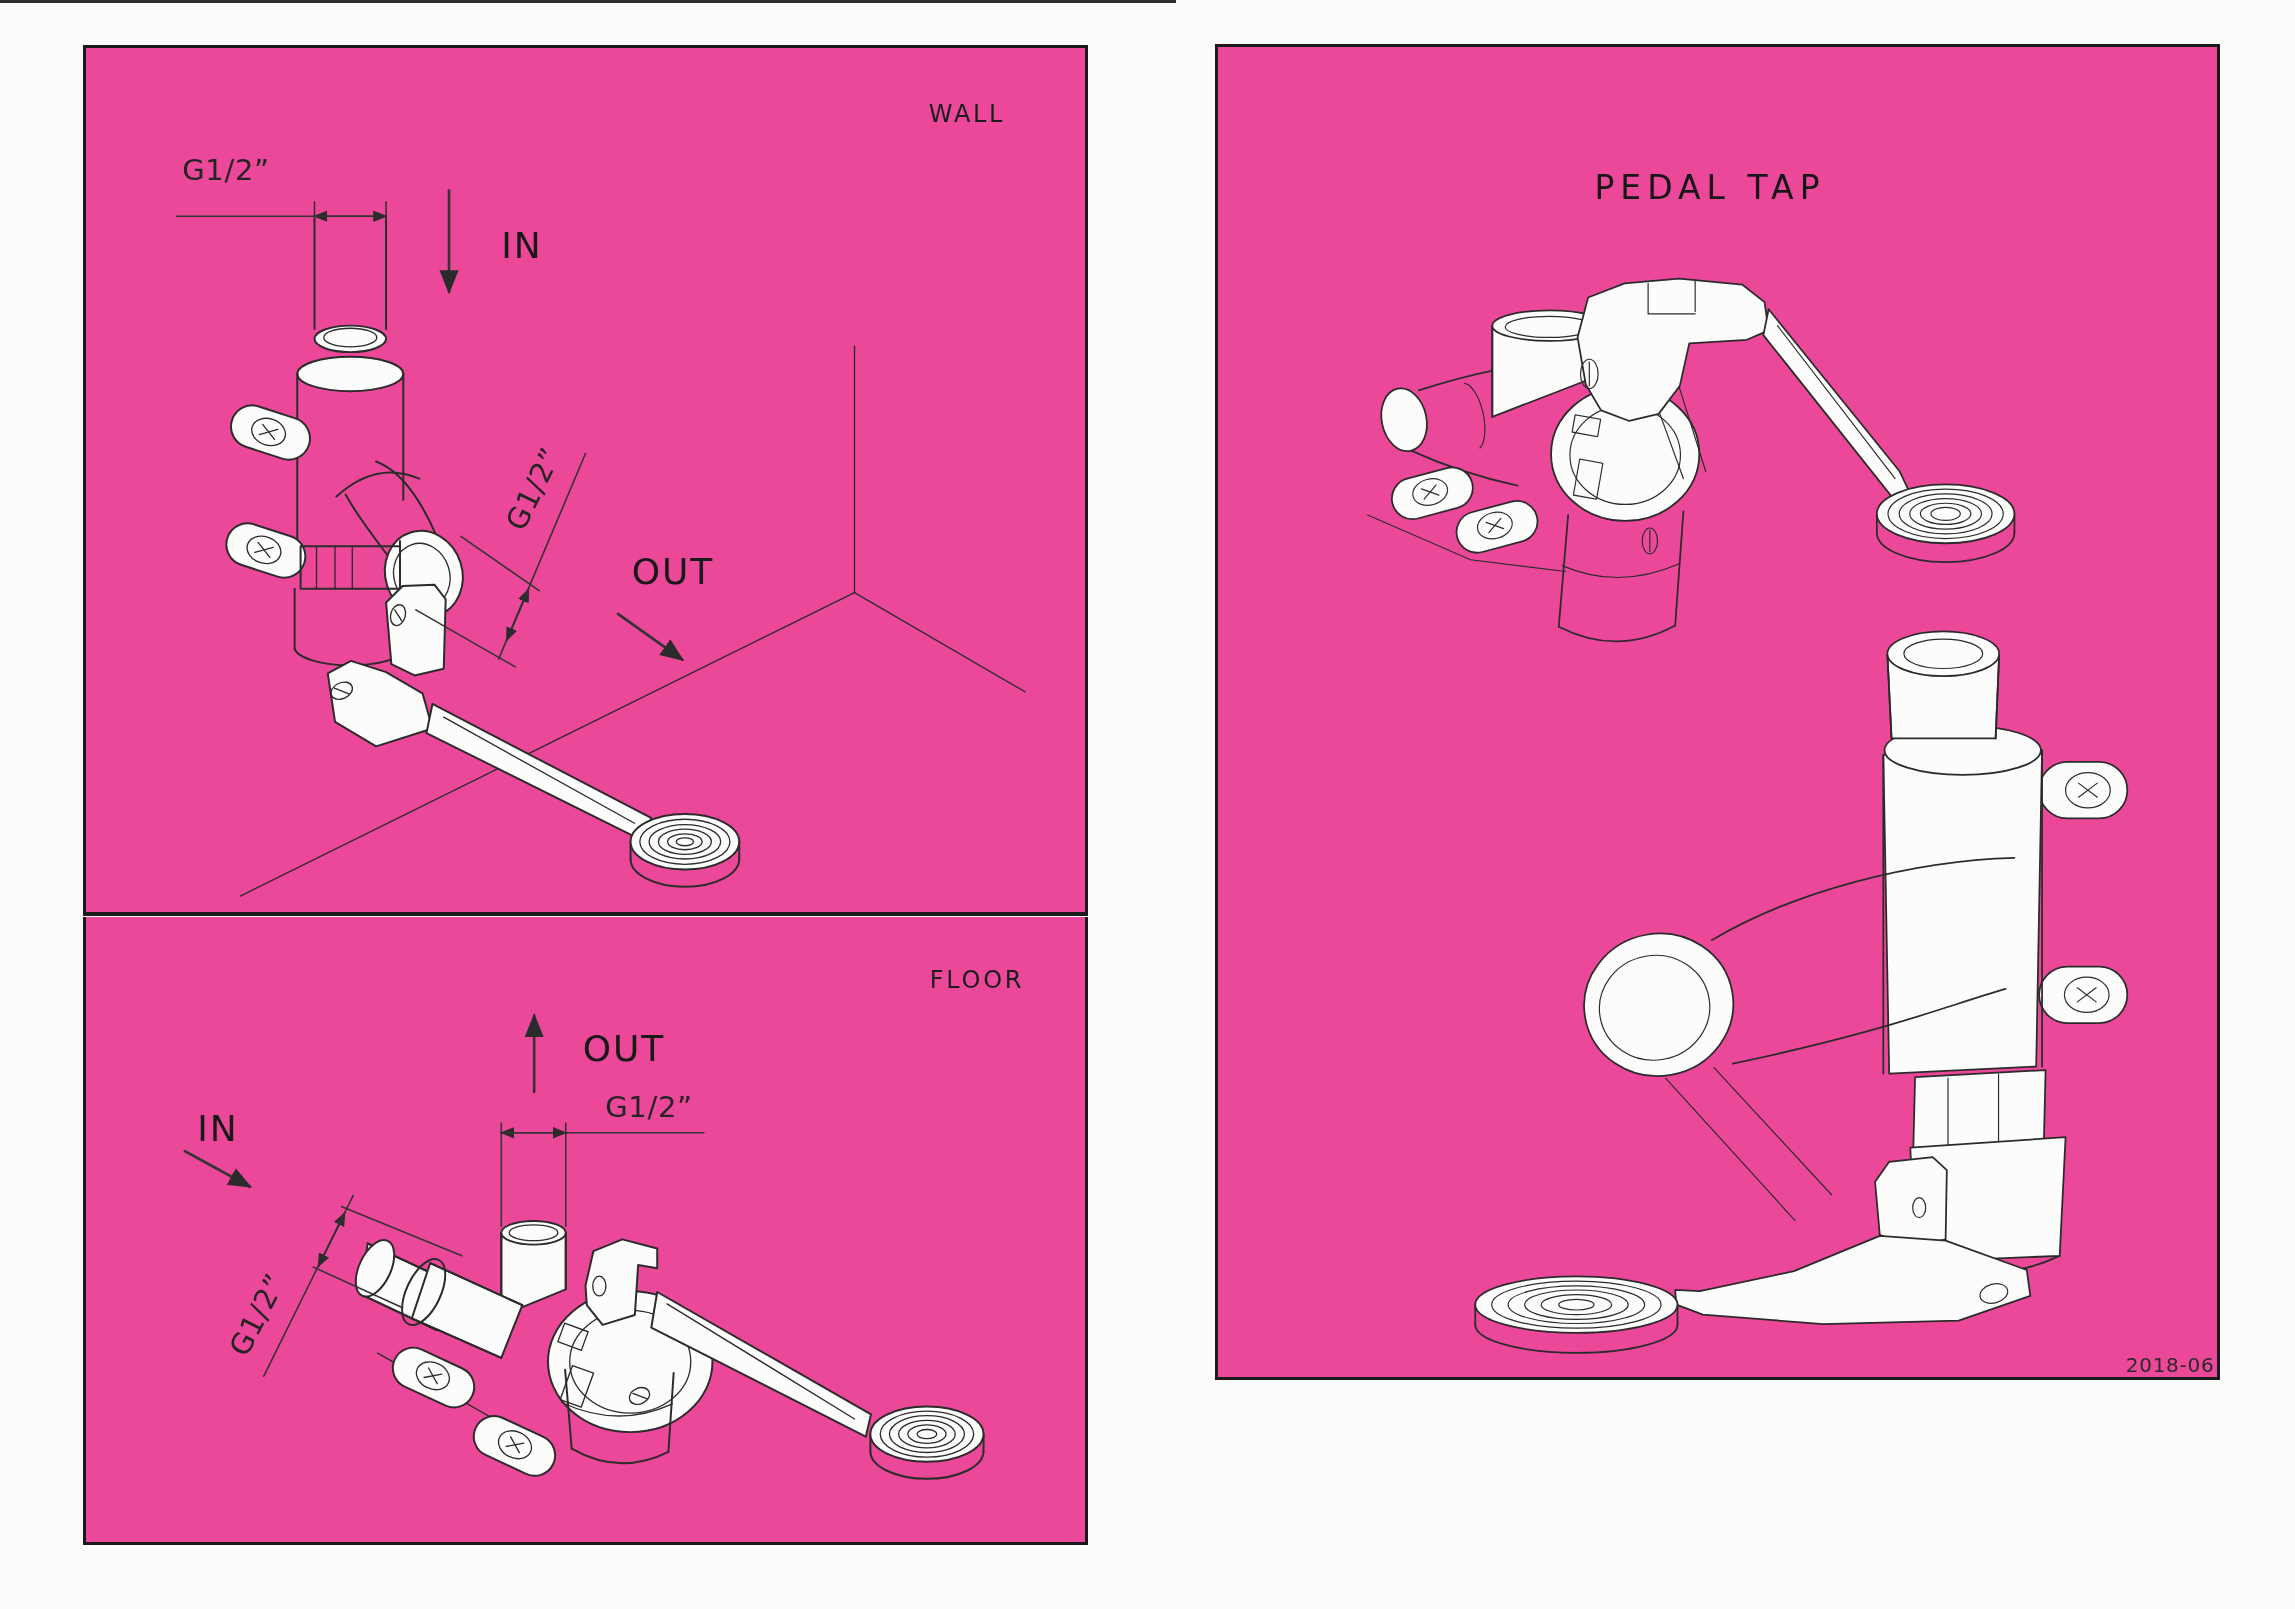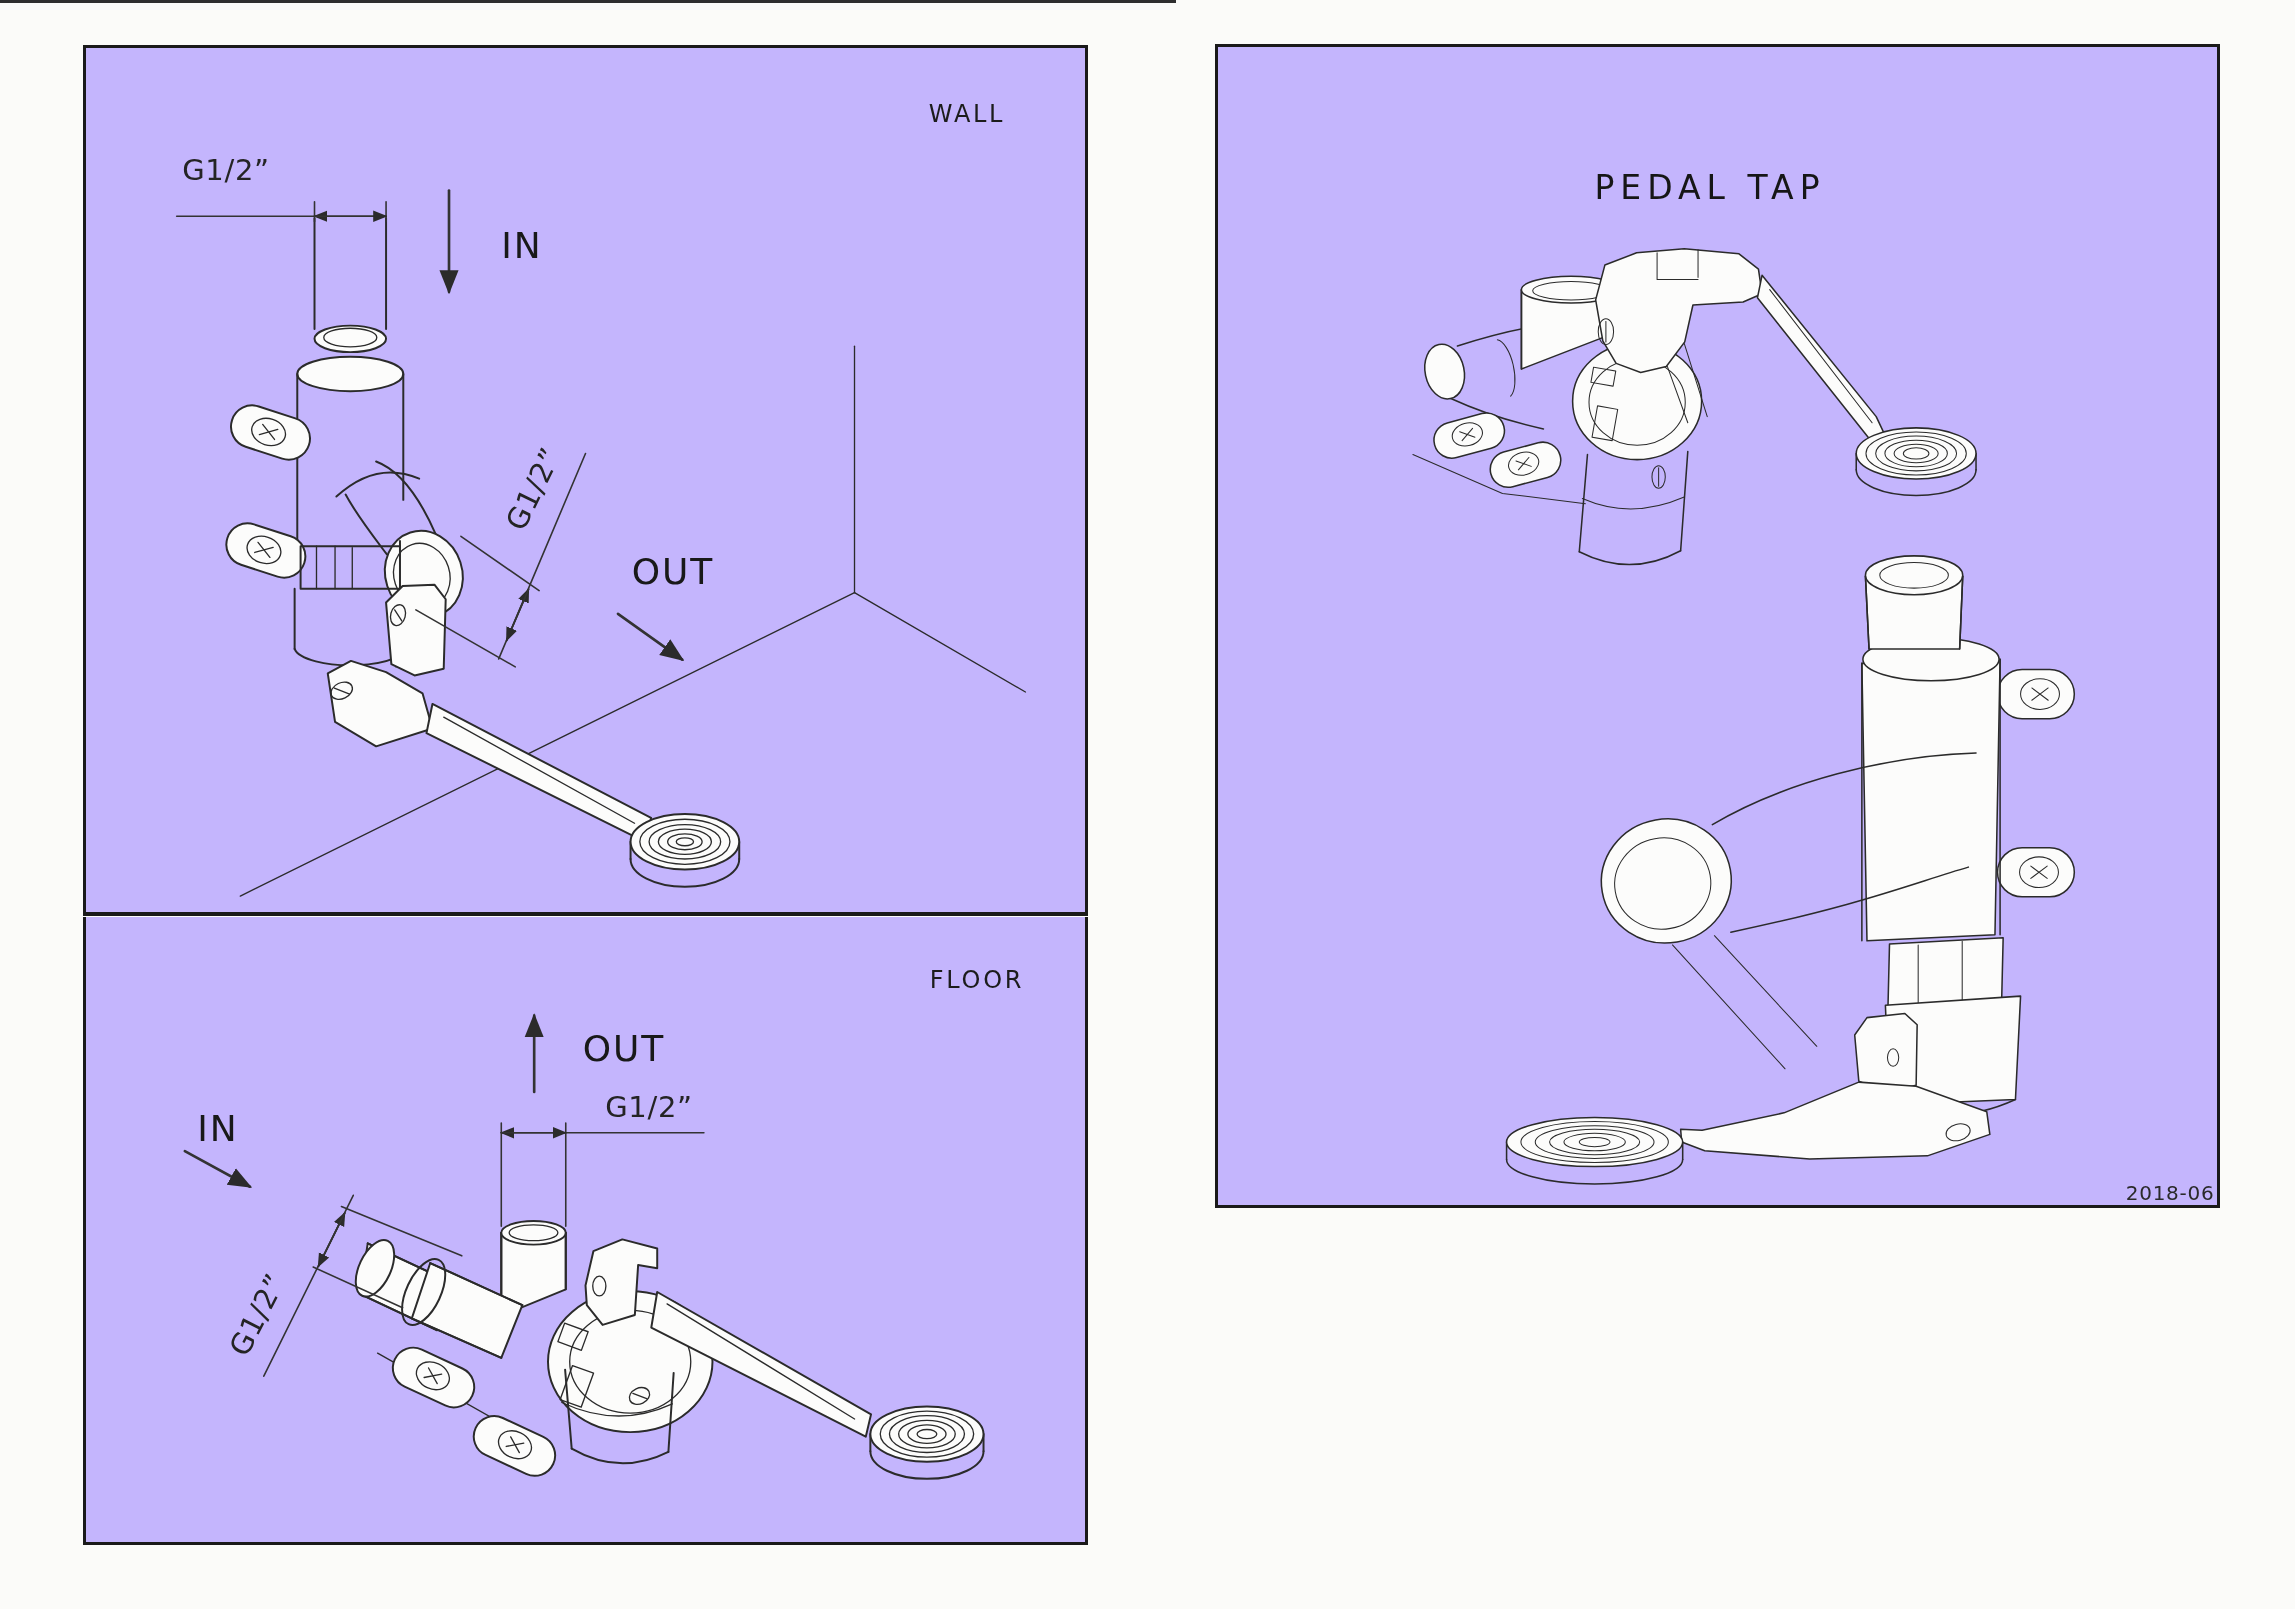--- a/index.html
+++ b/index.html
@@ -2,24 +2,24 @@
 <html style="font-size:10.7px"><head>
 <meta charset="utf-8">
 <style>
   html,body{margin:0;padding:0;}
   body{
     width:2295px;height:1609px;position:relative;overflow:hidden;
     background:#fbfbf9;
     font-family:"DejaVu Sans","Liberation Sans",sans-serif;
     color:#1f1f1f;
   }
-  .panel{position:absolute;box-sizing:border-box;border:3.3px solid #1a1a1a;background:#c4b5fd;}
+  .panel{position:absolute;box-sizing:border-box;border:3.3px solid #1a1a1a;background:#ec4899;}
   #panel-wall{left:83px;top:45px;width:1005px;height:871px;border-bottom-width:4px;}
   #panel-floor{left:83px;top:917px;width:1005px;height:628px;border-top:none;}
-  #panel-main{left:1215px;top:44px;width:1005px;height:1164px;}
+  #panel-main{left:1215px;top:44px;width:1005px;height:1336px;}
   .panel svg{position:absolute;left:0;top:0;width:100%;height:100%;}
   .lbl{position:absolute;transform:translate(-50%,-50%);white-space:nowrap;line-height:1;}
   .corner-lbl{font-size:24px;letter-spacing:2.7px;color:#1c1c1c;}
   .flow-lbl{font-size:36px;letter-spacing:2px;color:#191919;}
   .dim-lbl{font-size:29px;letter-spacing:0.7px;color:#242424;}
   .rot64{transform:translate(-50%,-50%) rotate(-64deg);}
   .rot63{transform:translate(-50%,-50%) rotate(-63deg);}
   .title-lbl{font-size:33px;letter-spacing:6px;color:#161616;}
   .docnum{position:absolute;right:2.7px;bottom:0px;font-size:20px;letter-spacing:0.7px;color:#2a2a2a;}
   .scan-edge{position:absolute;left:0;top:0;width:1176px;height:3.3px;background:#2e2e2e;}

